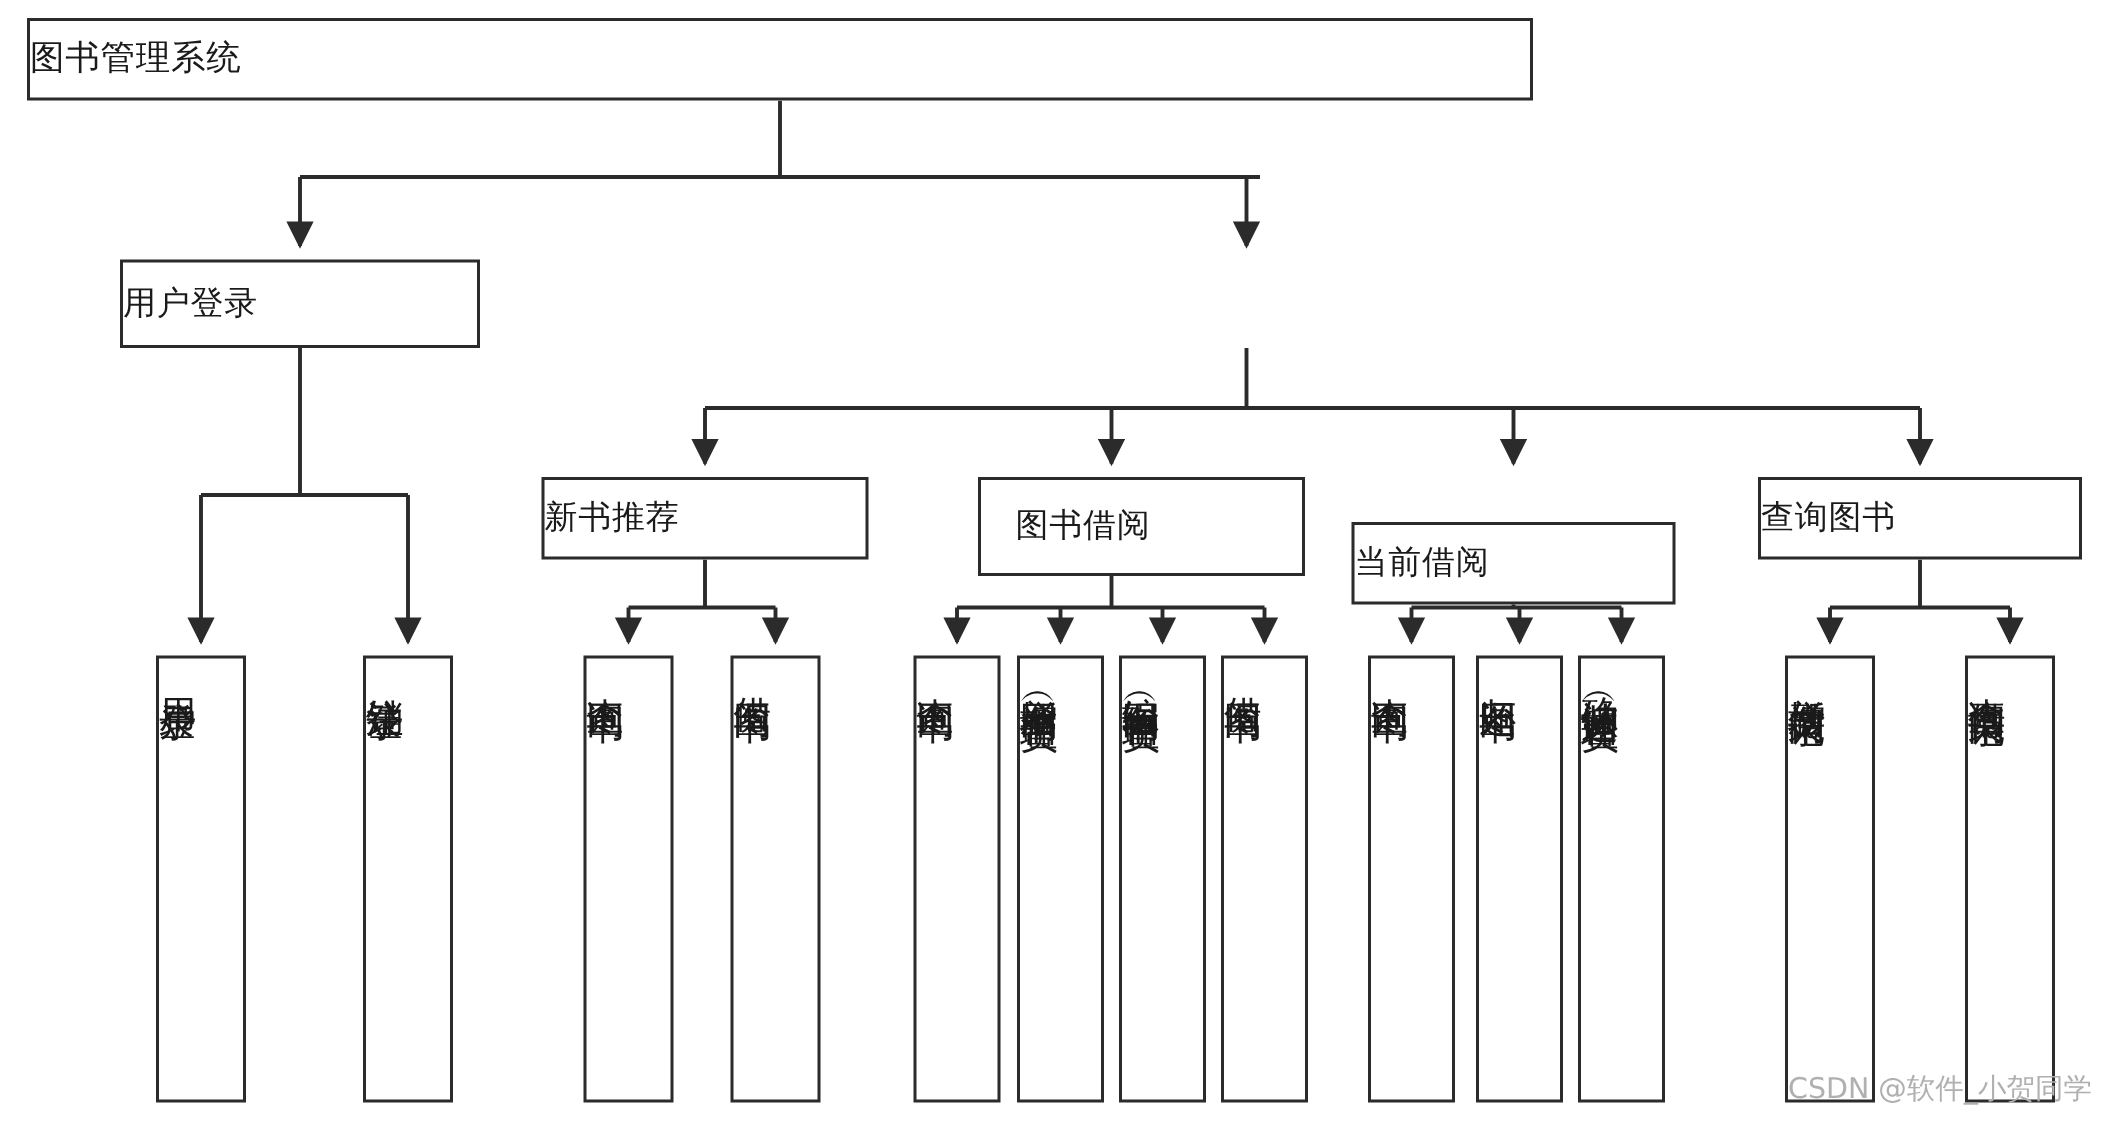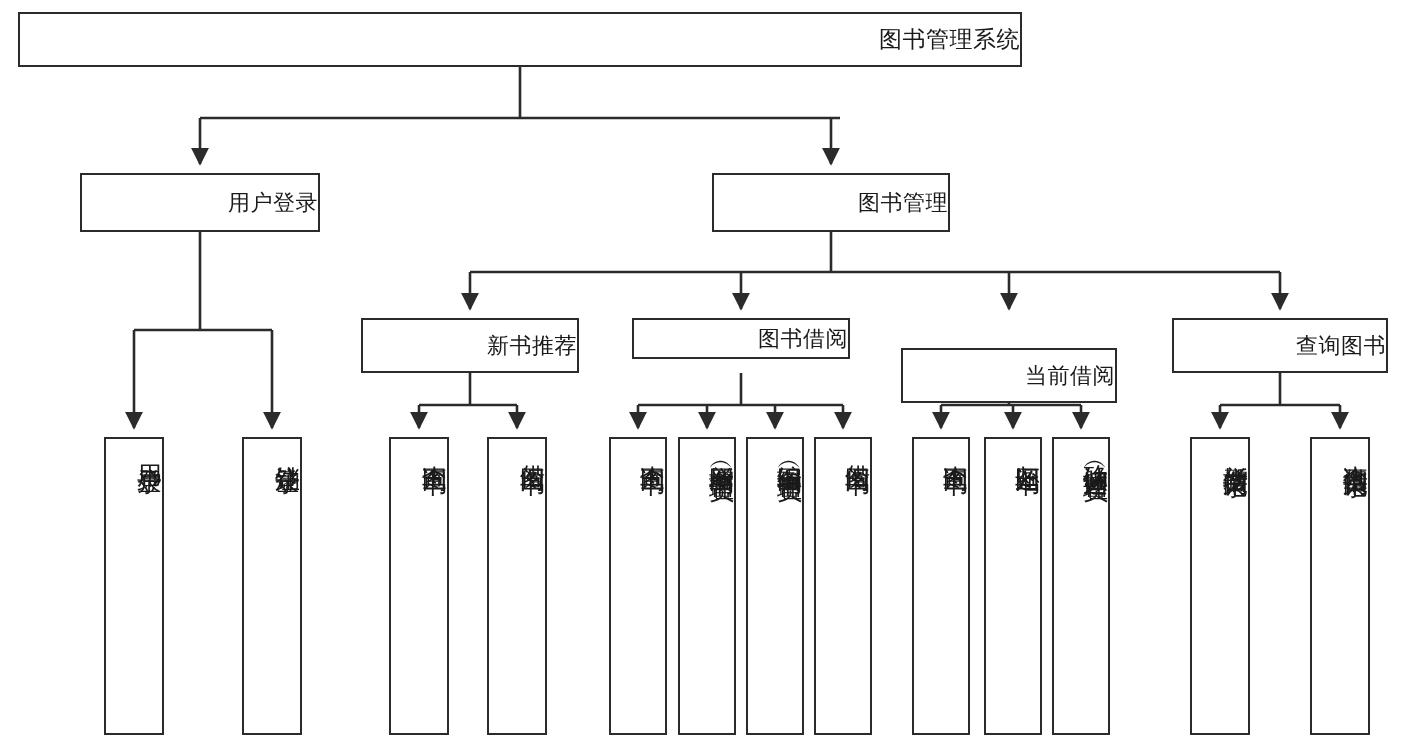--- a/index.html
+++ b/index.html
@@ -26,21 +26,21 @@
     height: 747px;
     pointer-events: none;
   }
   .node {
     position: absolute;
     box-sizing: border-box;
     background: #ffffff;
     border: 2px solid #2b2b2b;
     display: flex;
     align-items: center;
-    justify-content: flex-end;
+    justify-content: flex-start;
     z-index: 2;
   }
   .node-label {
     color: #1a1a1a;
     line-height: 1.14;
     white-space: pre;
     text-align: center;
   }
   .node.horizontal .node-label {
     font-size: 22px;
@@ -126,28 +126,25 @@
     </g>
   </svg>
 
   <div class="node root horizontal" style="left:18px; top:12px; width:1004px; height:55px;">
     <span class="node-label">图书管理系统</span>
   </div>
 
   <div class="node horizontal" style="left:80px; top:173px; width:240px; height:59px;">
     <span class="node-label">用户登录</span>
   </div>
-  <div class="node horizontal" style="left:712px; top:173px; width:238px; height:59px;">
-    <span class="node-label">图书管理</span>
-  </div>
 
-  <div class="node horizontal" style="left:361px; top:318px; width:218px; height:55px;padding-left:24px;">
+  <div class="node horizontal" style="left:361px; top:318px; width:218px; height:55px;">
     <span class="node-label">新书推荐</span>
   </div>
-  <div class="node horizontal" style="left:632px; top:318px; width:218px; height:41px;">
+  <div class="node horizontal" style="left:652px; top:318px; width:218px; height:66px;padding-left:23px;">
     <span class="node-label">图书借阅</span>
   </div>
   <div class="node horizontal" style="left:901px; top:318px; width:216px; height:55px;margin-top:30px;">
     <span class="node-label">当前借阅</span>
   </div>
   <div class="node horizontal" style="left:1172px; top:318px; width:216px; height:55px;">
     <span class="node-label">查询图书</span>
   </div>
 
   <div class="node vertical" style="left:104px; top:437px; width:60px; height:298px;">
@@ -183,13 +180,14 @@
   <div class="node vertical" style="left:1052px; top:437px; width:58px; height:298px;">
     <span class="node-label">确认归还（管理员）</span>
   </div>
   <div class="node vertical" style="left:1190px; top:437px; width:60px; height:298px;">
     <span class="node-label">新增借阅记录</span>
   </div>
   <div class="node vertical" style="left:1310px; top:437px; width:60px; height:298px;">
     <span class="node-label">查询借阅记录</span>
   </div>
 
+  <div class="watermark">CSDN @软件_小贺同学</div>
 </div>
 
 </body></html>

